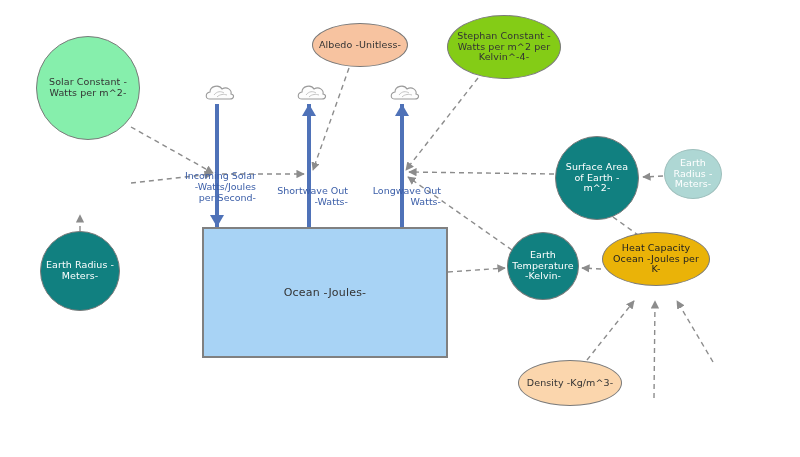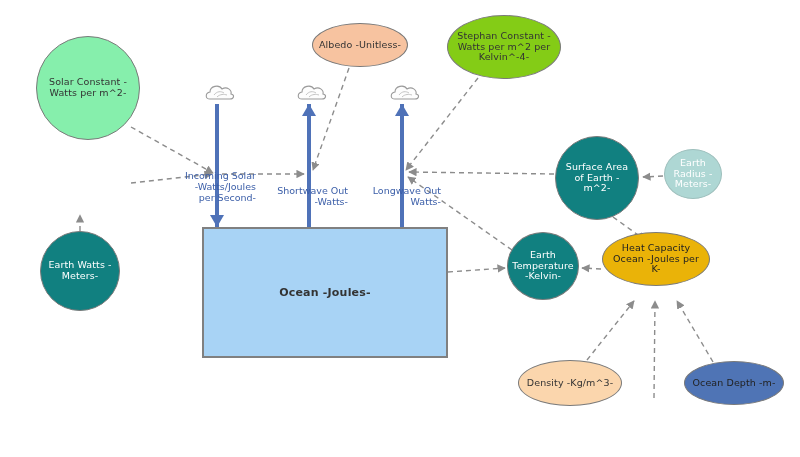--- a/index.html
+++ b/index.html
@@ -36,21 +36,20 @@
 
   
   .stock {
     position: absolute;
     box-sizing: border-box;
     border: 2px solid #808080;
     display: flex;
     align-items: center;
     justify-content: center;
     text-align: center;
-    font-weight: bold;
   }
   .stock .stock-label {
     font-size: 11px;
     color: #333333;
     letter-spacing: .2px;
   }
 
   
   .node {
     position: absolute;
@@ -151,21 +150,21 @@
       </div>
       <div class="node ellipse" style="left: 312px; top: 23px; width: 96px; height: 44px; background: rgb(247, 195, 160); border-color: rgb(122, 122, 122);">
         <span class="node-label" style="color: rgb(51, 51, 51);">Albedo -Unitless-</span>
       </div>
       <div class="node ellipse" style="left: 447px; top: 15px; width: 114px; height: 64px; background: #84cc16; border-color: rgb(122, 122, 122);">
         <span class="node-label" style="color: rgb(51, 51, 51);">Stephan Constant -
 Watts per m^2 per
 Kelvin^-4-</span>
       </div>
       <div class="node circle" style="left: 40px; top: 231px; width: 80px; height: 80px; background: rgb(17, 128, 128); border-color: rgb(122, 122, 122);">
-        <span class="node-label" style="color: rgb(255, 255, 255);">Earth Watts -
+        <span class="node-label" style="color: rgb(255, 255, 255);">Earth Radius -
 Meters-</span>
       </div>
       <div class="node circle" style="left: 555px; top: 136px; width: 84px; height: 84px; background: rgb(17, 128, 128); border-color: rgb(122, 122, 122);">
         <span class="node-label" style="color: rgb(255, 255, 255);">Surface Area
 of Earth -
 m^2-</span>
       </div>
       <div class="node ellipse" style="left: 664px; top: 149px; width: 58px; height: 50px; background: rgb(174, 215, 212); border-color: rgb(157, 191, 188);">
         <span class="node-label" style="color: rgb(255, 255, 255);">Earth
 Radius -
@@ -176,23 +175,20 @@
 Temperature
 -Kelvin-</span>
       </div>
       <div class="node ellipse" style="left: 602px; top: 232px; width: 108px; height: 54px; background: #eab308; border-color: rgb(122, 122, 122);">
         <span class="node-label" style="color: rgb(34, 34, 34);">Heat Capacity
 Ocean -Joules per
 K-</span>
       </div>
       <div class="node ellipse" style="left: 518px; top: 360px; width: 104px; height: 46px; background: rgb(251, 214, 173); border-color: rgb(122, 122, 122);">
         <span class="node-label" style="color: rgb(51, 51, 51); text-align: center;">Density -Kg/m^3-</span>
-      </div>
-      <div class="node ellipse" style="left: 684px; top: 361px; width: 100px; height: 44px; background: rgb(79, 116, 181); border-color: rgb(122, 122, 122);">
-        <span class="node-label" style="color: rgb(34, 34, 34);">Ocean Depth -m-</span>
       </div>
     </div>
 
   <div id="flow-labels" style="position:absolute;left:0;top:0;width:800px;height:457px;">
       <div class="flow-label" style="left: 180px; top: 170px; width: 76px;">Incoming Solar
 -Watts/Joules
 per Second-</div>
       <div class="flow-label" style="left: 272px; top: 185px; width: 76px;">Shortwave Out
 -Watts-</div>
       <div class="flow-label" style="left: 365px; top: 185px; width: 76px;">Longwave Out

